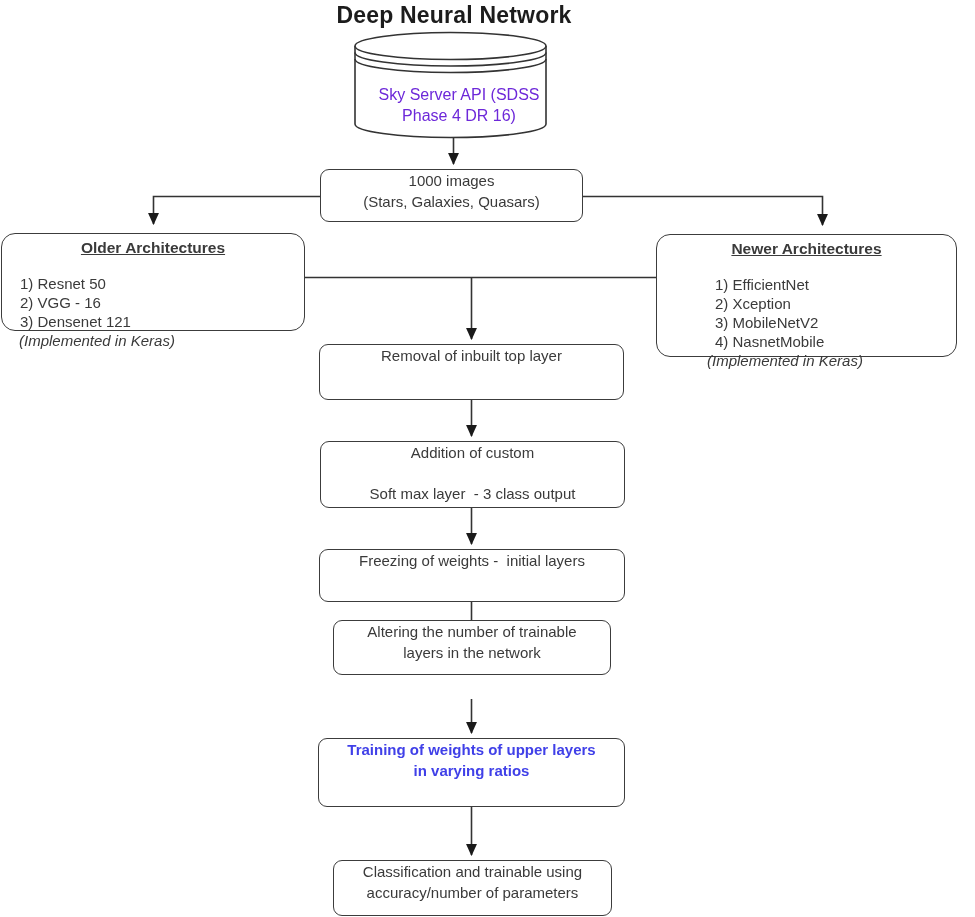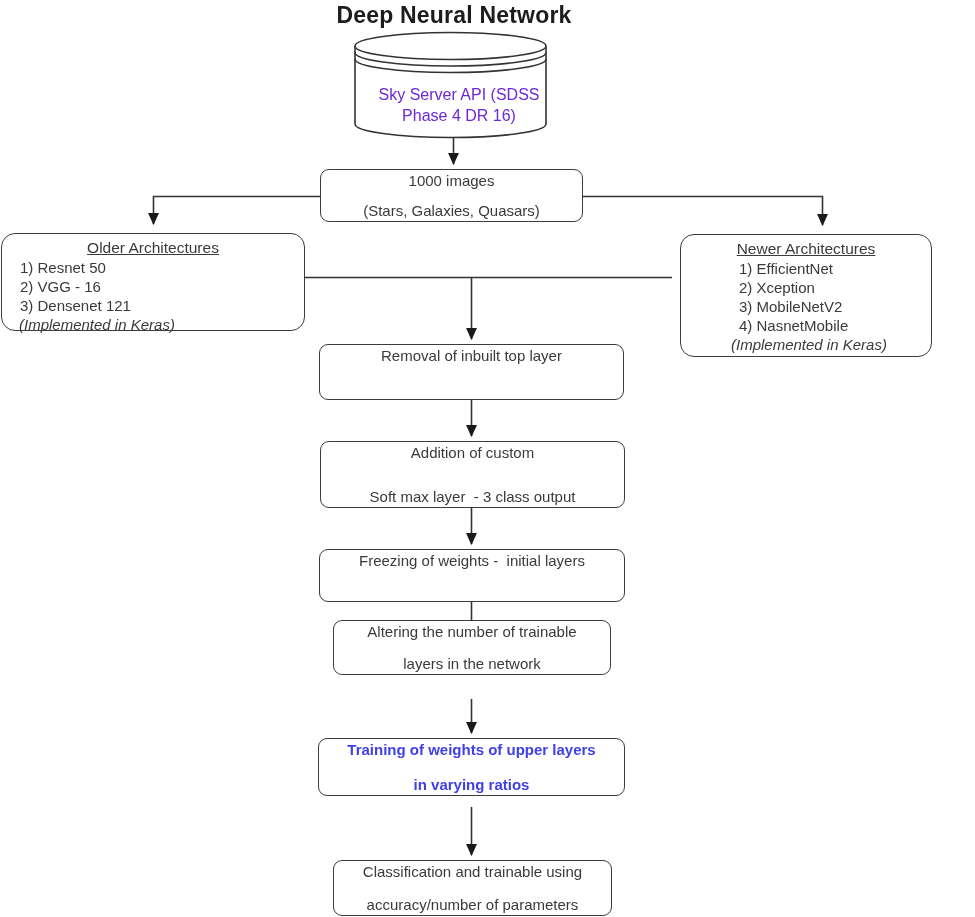--- a/index.html
+++ b/index.html
@@ -11,30 +11,30 @@
   .title{
     position:absolute;left:304px;top:2px;width:300px;text-align:center;
     font-size:23px;font-weight:bold;color:#1c1c1c;letter-spacing:.2px;
   }
   .db-label{
     position:absolute;left:357px;top:84px;width:204px;text-align:center;
     font-size:16px;line-height:21px;color:#6d28d9;
   }
   .node{
     position:absolute;background:#ffffff;border:1.6px solid #3c3c3c;border-radius:9px;
-    display:flex;flex-direction:column;justify-content:space-between;align-items:center;
+    display:flex;flex-direction:column;justify-content:flex-start;align-items:center;
     text-align:center;font-size:15px;line-height:21px;white-space:pre-wrap;box-sizing:border-box;
   }
   .arch{
     border-radius:14px;justify-content:flex-start;align-items:stretch;text-align:left;
     padding-top:4px;line-height:19px;
   }
   .arch-heading{
-    font-weight:normal;text-decoration:underline;text-align:center;
-    font-size:15.5px;margin-bottom:1px;
+    font-weight:bold;text-decoration:underline;text-align:center;
+    font-size:15.5px;margin-bottom:17px;
   }
   .arch-item{padding-left:18px;}
   .arch-note{font-style:italic;padding-left:17px;}
   .newer .arch-item{padding-left:58px;}
   .newer .arch-note{padding-left:50px;}
   .highlight{color:#4040e8;font-weight:bold;}
 </style>
 </head>
 <body>
 
@@ -88,21 +88,21 @@
   </div>
 
   <div class="node arch" style="left:1px;top:233px;width:304px;height:98px;">
     <div class="arch-heading">Older Architectures</div>
     <div class="arch-item">1) Resnet 50</div>
     <div class="arch-item">2) VGG - 16</div>
     <div class="arch-item">3) Densenet 121</div>
     <div class="arch-note">(Implemented in Keras)</div>
   </div>
 
-  <div class="node arch newer" style="left:680px;top:234px;width:252px;height:123px;">
+  <div class="node arch newer" style="left:656px;top:234px;width:301px;height:123px;">
     <div class="arch-heading">Newer Architectures</div>
     <div class="arch-item">1) EfficientNet</div>
     <div class="arch-item">2) Xception</div>
     <div class="arch-item">3) MobileNetV2</div>
     <div class="arch-item">4) NasnetMobile</div>
     <div class="arch-note">(Implemented in Keras)</div>
   </div>
 
   <div class="node" style="left:319px;top:344px;width:305px;height:56px;">
     <div>Removal of inbuilt top layer</div>
@@ -115,21 +115,21 @@
 
   <div class="node" style="left:319px;top:549px;width:306px;height:53px;">
     <div>Freezing of weights -  initial layers</div>
   </div>
 
   <div class="node" style="left:333px;top:620px;width:278px;height:55px;">
     <div>Altering the number of trainable</div>
     <div>layers in the network</div>
   </div>
 
-  <div class="node highlight" style="left:318px;top:738px;width:307px;height:58px;">
+  <div class="node highlight" style="left:318px;top:738px;width:307px;height:69px;">
     <div>Training of weights of upper layers</div>
     <div>in varying ratios</div>
   </div>
 
   <div class="node" style="left:333px;top:860px;width:279px;height:56px;">
     <div>Classification and trainable using</div>
     <div>accuracy/number of parameters</div>
   </div>
 
 </div>

